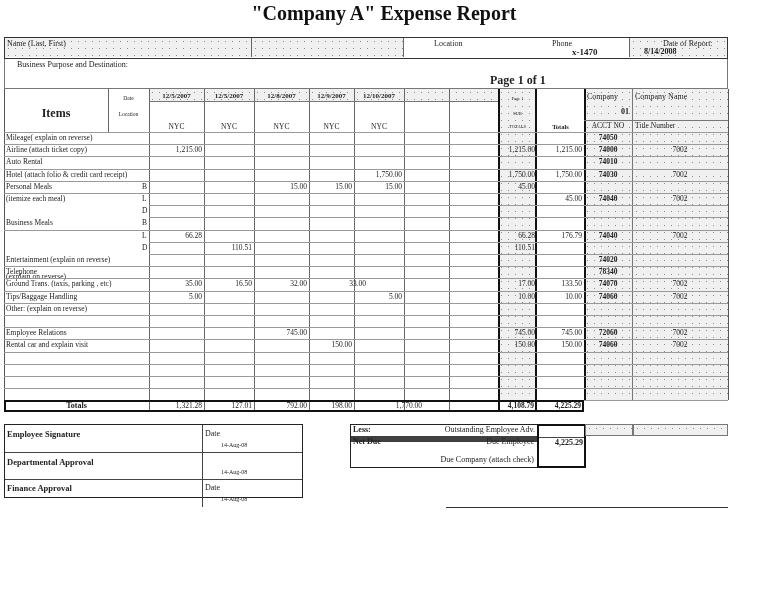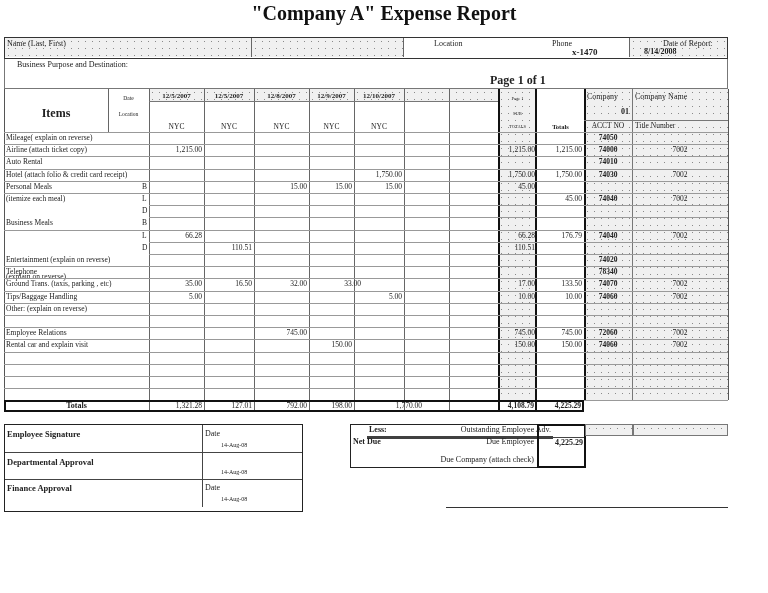--- a/index.html
+++ b/index.html
@@ -273,21 +273,21 @@
     <div class="txt r" style="left:494px;width:37px;top:178.2px;"></div>
     <div class="txt r" style="left:533px;width:45px;top:178.2px;"></div>
     <div class="txt c b" style="left:580px;width:48px;top:178.2px;">78340</div>
     <div class="txt c" style="left:628px;width:96px;top:178.2px;"></div>
     <div class="hline" style="left:0px;top:201.59999999999997px;width:724px;"></div>
     <div class="txt" style="left:2px;top:190.39999999999998px;">Ground Trans. (taxis, parking , etc)</div>
     <div class="txt" style="left:138px;top:190.39999999999998px;"></div>
     <div class="txt r" style="left:145px;width:53px;top:190.39999999999998px;">35.00</div>
     <div class="txt r" style="left:200px;width:48px;top:190.39999999999998px;">16.50</div>
     <div class="txt r" style="left:250px;width:53px;top:190.39999999999998px;">32.00</div>
-    <div class="txt r" style="left:314px;width:43px;top:190.39999999999998px;">33.00</div>
+    <div class="txt r" style="left:305px;width:57px;top:190.39999999999998px;">33.00</div>
     <div class="txt r" style="left:350px;width:48px;top:190.39999999999998px;"></div>
     <div class="txt r" style="left:400px;width:43px;top:190.39999999999998px;"></div>
     <div class="txt r" style="left:445px;width:47px;top:190.39999999999998px;"></div>
     <div class="txt r" style="left:494px;width:37px;top:190.39999999999998px;">17.00</div>
     <div class="txt r" style="left:533px;width:45px;top:190.39999999999998px;">133.50</div>
     <div class="txt c b" style="left:580px;width:48px;top:190.39999999999998px;">74070</div>
     <div class="txt c" style="left:628px;width:96px;top:190.39999999999998px;">7002</div>
     <div class="hline" style="left:0px;top:213.79999999999998px;width:724px;"></div>
     <div class="txt" style="left:2px;top:202.6px;">Tips/Baggage Handling</div>
     <div class="txt" style="left:138px;top:202.6px;"></div>
@@ -420,21 +420,21 @@
     <div class="txt r" style="left:200px;width:48px;top:312.4px;">127.01</div>
     <div class="txt r" style="left:250px;width:53px;top:312.4px;">792.00</div>
     <div class="txt r" style="left:305px;width:43px;top:312.4px;">198.00</div>
     <div class="txt r" style="left:350px;width:68px;top:312.4px;">1,770.00</div>
     <div class="txt r" style="left:400px;width:43px;top:312.4px;"></div>
     <div class="txt r" style="left:445px;width:47px;top:312.4px;"></div>
     <div class="txt r b" style="left:494px;width:36px;top:312.4px;">4,108.79</div>
     <div class="txt r b" style="left:533px;width:44px;top:312.4px;">4,225.29</div>
   </div>
 
-<div class="abs" style="left:4px;top:424px;width:299px;height:88px;border:1.5px solid #222;box-sizing:border-box;">
+<div class="abs" style="left:4px;top:424px;width:299px;height:74px;border:1.5px solid #222;box-sizing:border-box;">
   <div class="abs" style="left:0;top:0;width:198px;height:28px;border-bottom:1px solid #444;border-right:1px solid #444;box-sizing:border-box;">
     <span class="txt b" style="left:2px;top:4px;font-size:8.5px;">Employee Signature</span>
   </div>
   <div class="abs" style="left:198px;top:0;width:99px;height:28px;border-bottom:1px solid #444;box-sizing:border-box;">
     <span class="txt" style="left:2px;top:4px;font-size:8px;">Date</span>
     <span class="txt" style="left:18px;top:15px;font-size:6px;">14-Aug-08</span>
   </div>
   <div class="abs" style="left:0;top:28px;width:198px;height:27px;border-bottom:1px solid #444;border-right:1px solid #444;box-sizing:border-box;">
     <span class="txt b" style="left:2px;top:4px;font-size:8.5px;">Departmental Approval</span>
   </div>
@@ -444,21 +444,21 @@
   <div class="abs" style="left:0;top:55px;width:198px;height:27px;border-right:1px solid #444;box-sizing:border-box;">
     <span class="txt b" style="left:2px;top:3px;font-size:8.5px;">Finance Approval</span>
   </div>
   <div class="abs" style="left:198px;top:55px;width:99px;height:27px;box-sizing:border-box;">
     <span class="txt" style="left:2px;top:3px;font-size:8px;">Date</span>
     <span class="txt" style="left:18px;top:14px;font-size:6px;">14-Aug-08</span>
   </div>
 </div>
 
 <div class="abs" style="left:350px;top:424px;width:235px;height:44px;border:1px solid #222;box-sizing:border-box;">
-  <div class="abs" style="left:16px;top:0;width:186px;height:11px;border-bottom:3px solid #404040;">
+  <div class="abs" style="left:0;top:0;width:186px;height:11px;border-bottom:6px solid #404040;">
     <span class="txt b" style="left:2px;top:0;font-size:8px;">Less:</span>
     <span class="txt" style="right:2px;top:0;font-size:8px;">Outstanding Employee Adv.</span>
   </div>
   <span class="txt b" style="left:2px;top:12px;font-size:8px;">Net Due</span>
   <span class="txt" style="right:50px;top:12px;font-size:8px;">Due Employee</span>
   <span class="txt" style="right:50px;top:30px;font-size:8px;">Due Company (attach check)</span>
   <div class="abs" style="left:186px;top:-1px;width:49px;height:44px;border:2px solid #111;box-sizing:border-box;">
     <div class="abs" style="left:0;top:0;width:45px;height:11px;border-bottom:1px solid #444;"></div>
     <span class="txt b" style="right:1px;top:12px;font-size:8px;">4,225.29</span>
     <span class="txt" style="right:1px;top:30px;font-size:8px;"></span>

